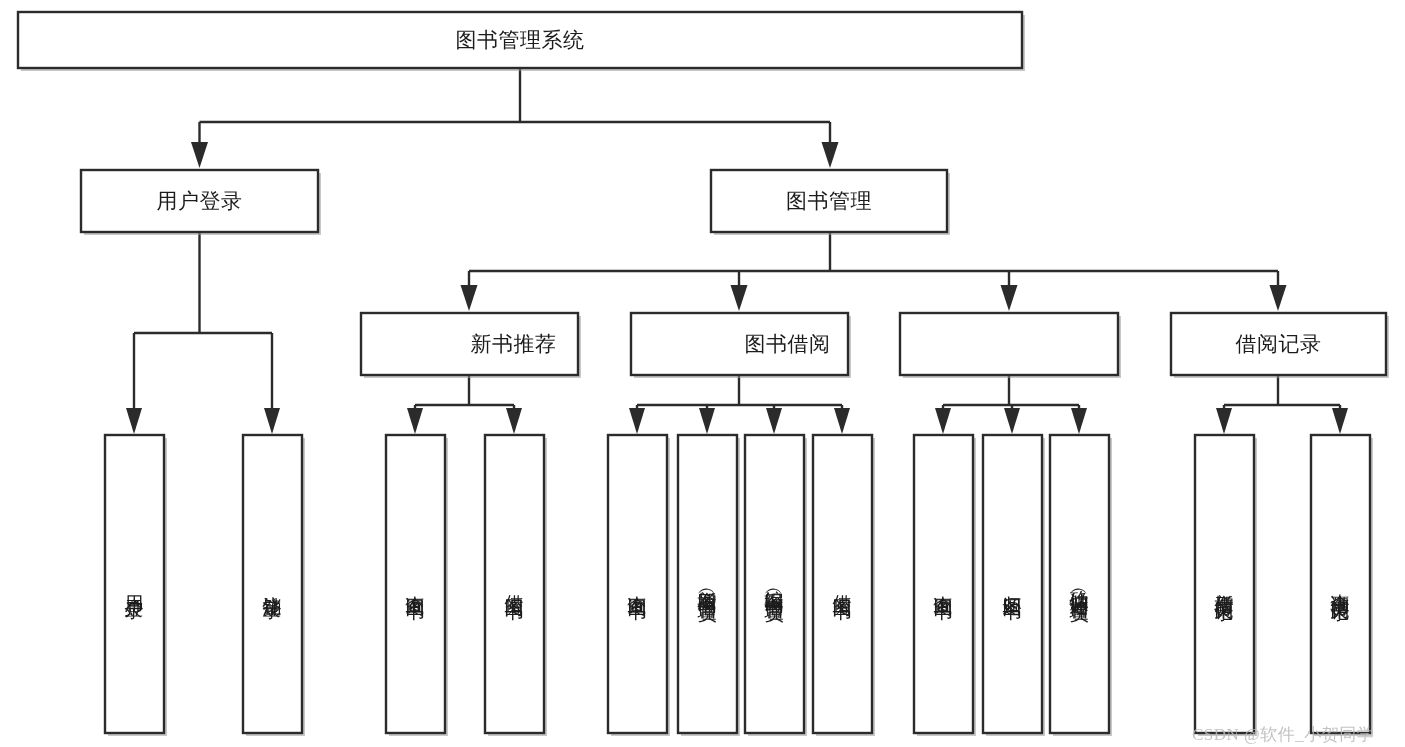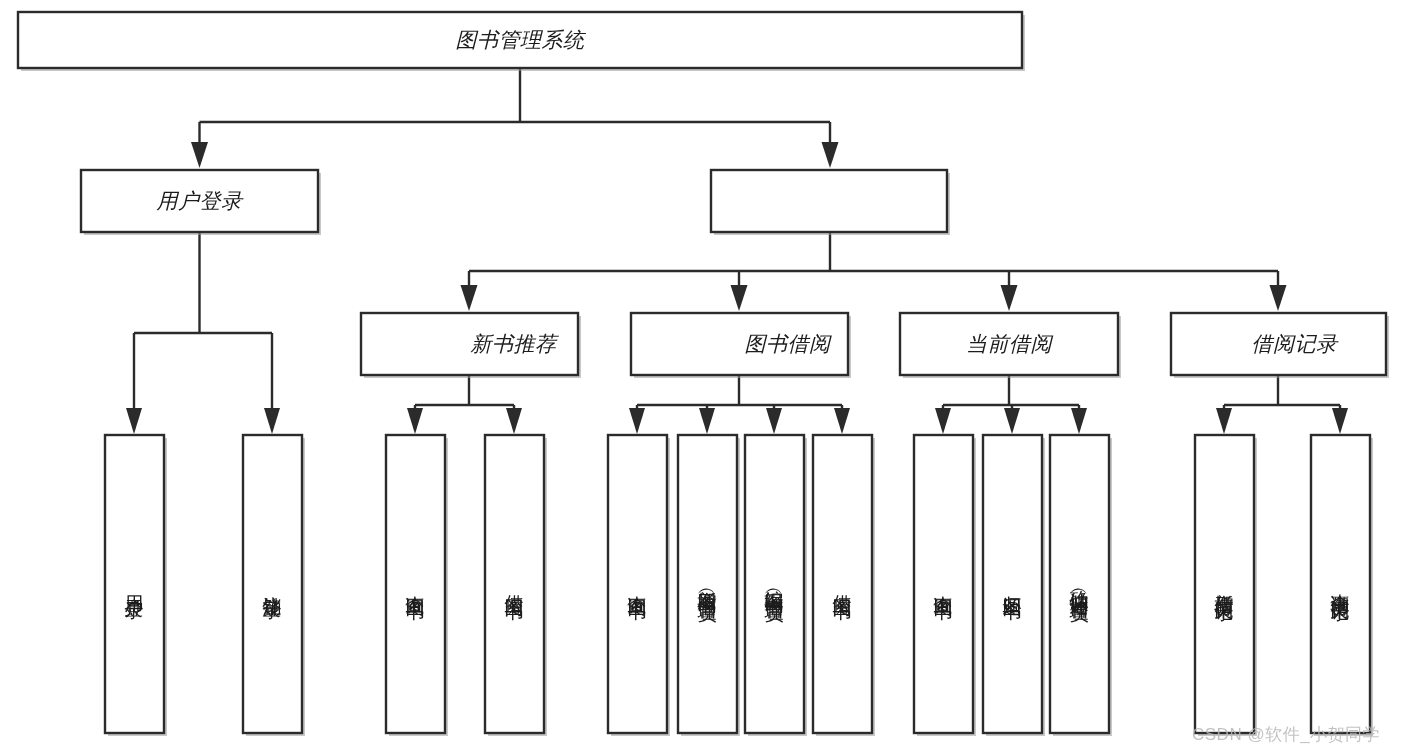--- a/index.html
+++ b/index.html
@@ -45,21 +45,20 @@
   .node-label-h {
     position: absolute;
     display: flex;
     align-items: center;
     justify-content: center;
     color: #1c1c1c;
     font-size: 21px;
     letter-spacing: 0.5px;
     white-space: nowrap;
     pointer-events: none;
-    font-style: italic;
   }
   .node-label-v {
     position: absolute;
     display: flex;
     align-items: center;
     justify-content: center;
     color: #1c1c1c;
     font-size: 19px;
     writing-mode: vertical-rl;
     text-orientation: upright;
@@ -242,35 +241,35 @@
     </g>
     <g>
       <rect class="node-box-shadow" x="1314" y="438" width="59" height="298"></rect>
       <rect class="node-box" x="1311" y="435" width="59" height="298"></rect>
     </g>
   </svg>
 
   <div class="node-label-h" style="left:18px; top:12px; width:1004px; height:56px;">图书管理系统</div>
 
   <div class="node-label-h" style="left:81px; top:170px; width:237px; height:62px;">用户登录</div>
+  <div class="node-label-h" style="left:711px; top:170px; width:236px; height:62px;">图书管理</div>
 
   <div class="node-label-h" style="left:361px; top:313px; width:217px; height:62px;margin-left:44px;">新书推荐</div>
   <div class="node-label-h" style="left:631px; top:313px; width:217px; height:62px;padding-left:48px;">图书借阅</div>
-  <div class="node-label-h" style="left:900px; top:313px; width:218px; height:62px;">当前借阅</div>
-  <div class="node-label-h" style="left:1171px; top:313px; width:215px; height:62px;margin-left:16px;">借阅记录</div>
+  <div class="node-label-h" style="left:1171px; top:313px; width:215px; height:62px;">借阅记录</div>
 
   <div class="node-label-v" style="left:105px; top:435px; width:59px; height:298px;">用户登录</div>
   <div class="node-label-v" style="left:243px; top:435px; width:59px; height:298px;">注销登录</div>
   <div class="node-label-v" style="left:386px; top:435px; width:59px; height:298px;">查询图书</div>
   <div class="node-label-v" style="left:485px; top:435px; width:59px; height:298px;">借阅图书</div>
   <div class="node-label-v" style="left:608px; top:435px; width:59px; height:298px;">查询图书</div>
   <div class="node-label-v" style="left:678px; top:435px; width:59px; height:298px;">新增图书（管理员）</div>
   <div class="node-label-v" style="left:745px; top:435px; width:59px; height:298px;">编辑图书（管理员）</div>
   <div class="node-label-v" style="left:813px; top:435px; width:59px; height:298px;">借阅图书</div>
   <div class="node-label-v" style="left:914px; top:435px; width:59px; height:298px;">查询图书</div>
   <div class="node-label-v" style="left:983px; top:435px; width:59px; height:298px;">归还图书</div>
   <div class="node-label-v" style="left:1050px; top:435px; width:59px; height:298px;">确认归还（管理员）</div>
   <div class="node-label-v" style="left:1195px; top:435px; width:59px; height:298px;">新增借阅记录</div>
   <div class="node-label-v" style="left:1311px; top:435px; width:59px; height:298px;">查询借阅记录</div>
 
-  <div class="watermark" style="left:1192px; top:723px;">CSDN @软件_小贺同学</div>
+  <div class="watermark" style="left:1192px; top:723px;font-family:Liberation Serif, serif;">CSDN @软件_小贺同学</div>
 
 </div>
 
 </body></html>

